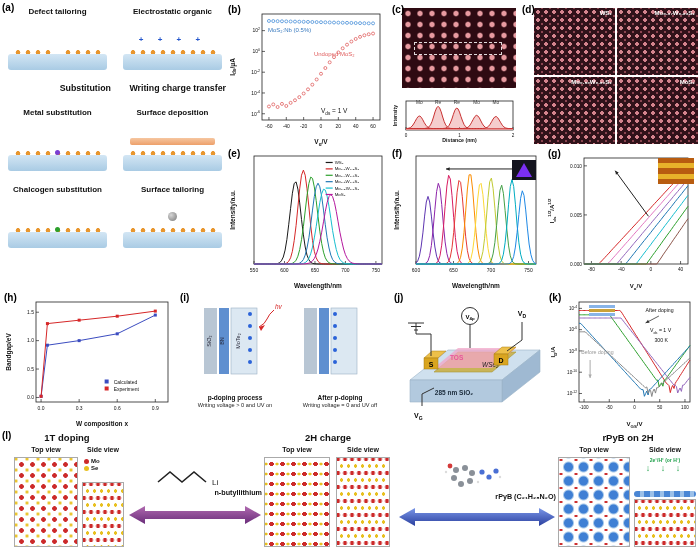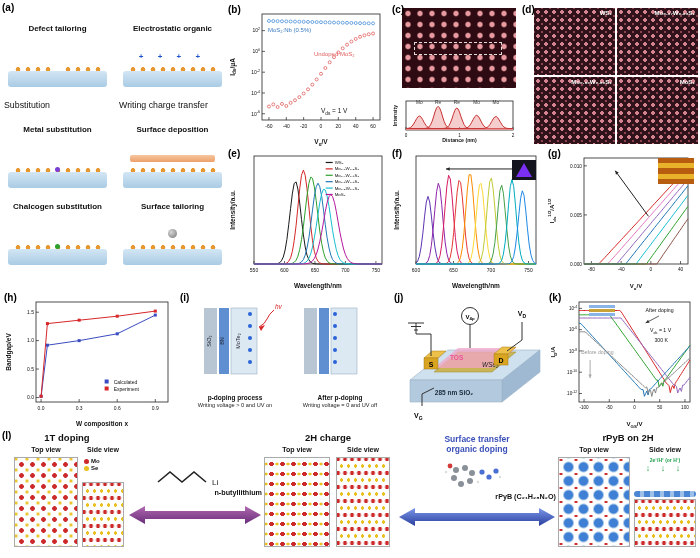--- a/index.html
+++ b/index.html
@@ -5,25 +5,25 @@
   *{margin:0;padding:0;box-sizing:border-box}
   html,body{background:#fff}
   body{font-family:"Liberation Sans",sans-serif;color:#111}
   #figure{position:relative;width:700px;height:558px;background:#fff;overflow:hidden}
   .panel{position:absolute}
   .plabel{position:absolute;left:0;top:0;font-weight:bold;font-size:10px;color:#000;z-index:5}
   .chart{position:absolute;left:0;top:2px}
 
   
   #panel-a{left:2px;top:2px;width:226px;height:288px}
-  .a-grid{position:absolute;left:2px;top:17px;width:222px;display:grid;
+  .a-grid{position:absolute;left:2px;top:0;width:222px;display:grid;
     grid-template-columns:1fr 1fr;grid-template-rows:14px 54px 20px 15px 54px 15px 54px;
     column-gap:8px;row-gap:4px}
   .a-title{font-size:8px;font-weight:bold;text-align:center;align-self:end}
-  .a-head{font-size:8.8px;font-weight:normal;text-align:left;align-self:center}
+  .a-head{font-size:8.8px;font-weight:bold;text-align:right;align-self:center}
   .schem{position: relative;width:100%;height:100%}
   .slab{position:absolute;left:4%;right:4%;bottom:4px;height:16px;border-radius:3px;
     background:linear-gradient(#d3e6f4,#a9cbe4)}
   .atoms{position:absolute;left:7%;right:7%;bottom:19px;height:9px;
     background-image:radial-gradient(circle,#e8962e 2.2px,transparent 2.6px);
     background-size:10px 9px;background-position:2px 2px;background-repeat:repeat-x}
   .gap{position:absolute;width:10px;height:9px;bottom:19px;left:45%;background:#fff}
   .plus-row{position:absolute;left:6%;right:6%;bottom:30px;color:#2255cc;font-size:8px;
     font-weight:bold;text-align:center;letter-spacing:6px}
   .dopant{position:absolute;bottom:20px;left:48%;width:5px;height:5px;border-radius:50%;background:#7a3fd4}
@@ -601,24 +601,20 @@
       </defs>
       <polygon points="1,11 17,2 17,7 117,7 117,2 133,11 117,20 117,15 17,15 17,20" fill="url(#gp)"></polygon>
     </svg>
 
     <div class="lh" style="left:262px;top:2px;width:128px">2H charge</div>
     <div class="vh" style="left:262px;top:16px;width:66px">Top view</div>
     <div class="vh" style="left:332px;top:16px;width:58px">Side view</div>
     <div class="lat t2" style="left:262px;top:27px;width:66px;height:90px"></div>
     <div class="lat side" style="left:334px;top:27px;width:54px;height:90px"></div>
 
-    <div class="arrow-title blue" style="left:396px;top:4px;width:158px">
-      <div>Surface transfer</div>
-      <div>organic doping</div>
-    </div>
     <svg id="mol2" style="left:430px;top:30px" width="90" height="30" viewBox="0 0 90 30">
       <circle cx="24" cy="10" r="3" fill="#8a9098"></circle>
       <circle cx="33" cy="8" r="3" fill="#8a9098"></circle>
       <circle cx="40" cy="13" r="3" fill="#8a9098"></circle>
       <circle cx="38" cy="21" r="3" fill="#8a9098"></circle>
       <circle cx="29" cy="24" r="3" fill="#8a9098"></circle>
       <circle cx="22" cy="18" r="3" fill="#8a9098"></circle>
       <circle cx="50" cy="12" r="2.6" fill="#4a6fd4"></circle>
       <circle cx="57" cy="17" r="2.6" fill="#4a6fd4"></circle>
       <circle cx="64" cy="11" r="2.6" fill="#4a6fd4"></circle>

